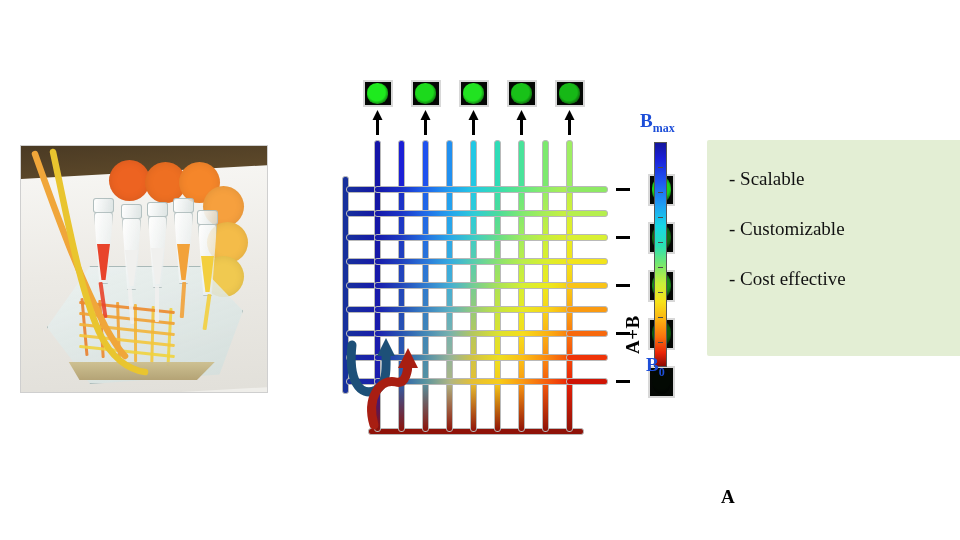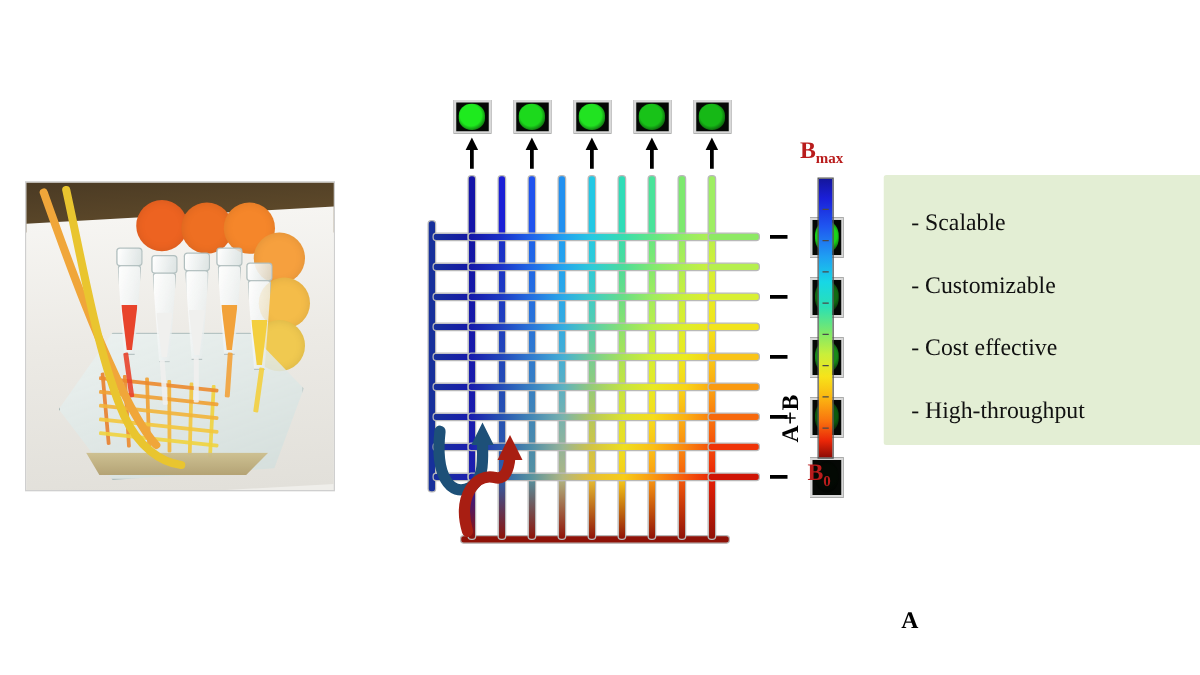--- a/index.html
+++ b/index.html
@@ -98,21 +98,21 @@
   #colorbar-group { position: absolute; left: 636px; top: 110px; width: 80px; height: 285px; }
   #cbar {
     position: absolute; left: 18px; top: 32px; width: 13px; height: 225px;
     background: linear-gradient(to bottom,
       #14169c 0%, #1a1fd8 7%, #1f55f0 17%, #1f9ff2 28%,
       #17d7e6 37%, #2ae0b4 46%, #7ce86a 55%, #c9ef3a 63%,
       #f7e31a 71%, #fbb311 79%, #f9720e 87%, #ea2608 94%, #8d0b05 100%);
     border: 1px solid #555;
   }
   .cb-tick { position: absolute; left: 22px; width: 5px; height: 1px; background: #4a4a4a; }
-  .cb-label { position: absolute; font-weight: bold; color: #b91c1c; font-size: 19px; white-space: nowrap; text-align: right; }
+  .cb-label { position: absolute; font-weight: bold; color: #1d4ed8; font-size: 19px; white-space: nowrap; text-align: right; }
   .cb-label sub { font-size: 12px; font-weight: bold; }
 
   
   #features {
     position: absolute; left: 707px; top: 140px;
     width: 270px; height: 216px;
     background: #e3eed4;
     border-radius: 2px;
   }
   .feat {
@@ -346,25 +346,24 @@
     <div id="cb-ticks">
         <div class="cb-tick" style="top: 57px;"></div>
         <div class="cb-tick" style="top: 82px;"></div>
         <div class="cb-tick" style="top: 107px;"></div>
         <div class="cb-tick" style="top: 132px;"></div>
         <div class="cb-tick" style="top: 157px;"></div>
         <div class="cb-tick" style="top: 182px;"></div>
         <div class="cb-tick" style="top: 207px;"></div>
         <div class="cb-tick" style="top: 232px;"></div>
       </div>
-    <div class="cb-label" style="left:10px; top:258px;">
+    <div class="cb-label" style="left:10px; top:244px;">
       <span>B</span><sub>0</sub>
     </div>
   </div>
 
   <div id="features">
     <div class="feat" style="top:28px;">- Scalable</div>
     <div class="feat" style="top:128px;">- Cost effective</div>
     <div class="feat" style="top:78px;">- Customizable</div>
-    <div class="feat" style="top:178px;">- High-throughput</div>
   </div>
 
 </div>
 
 </body></html>

